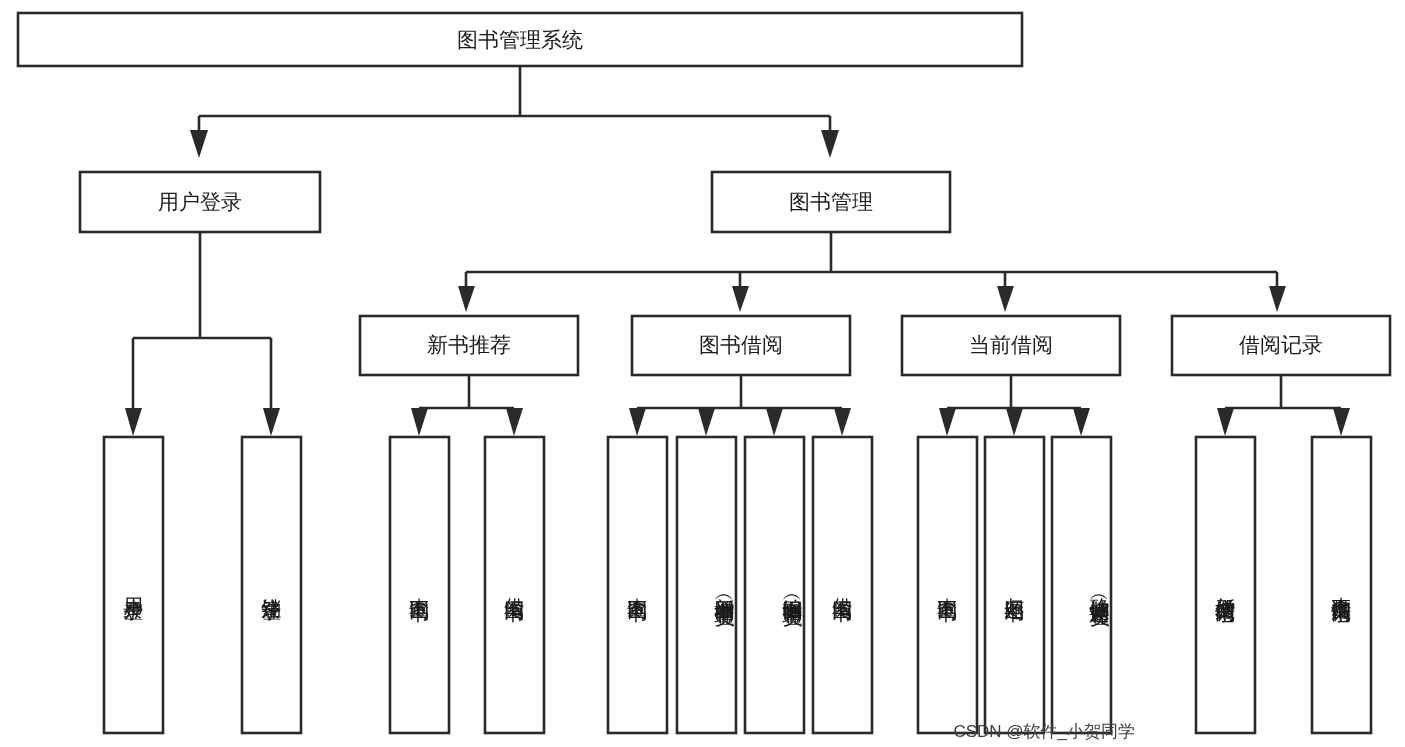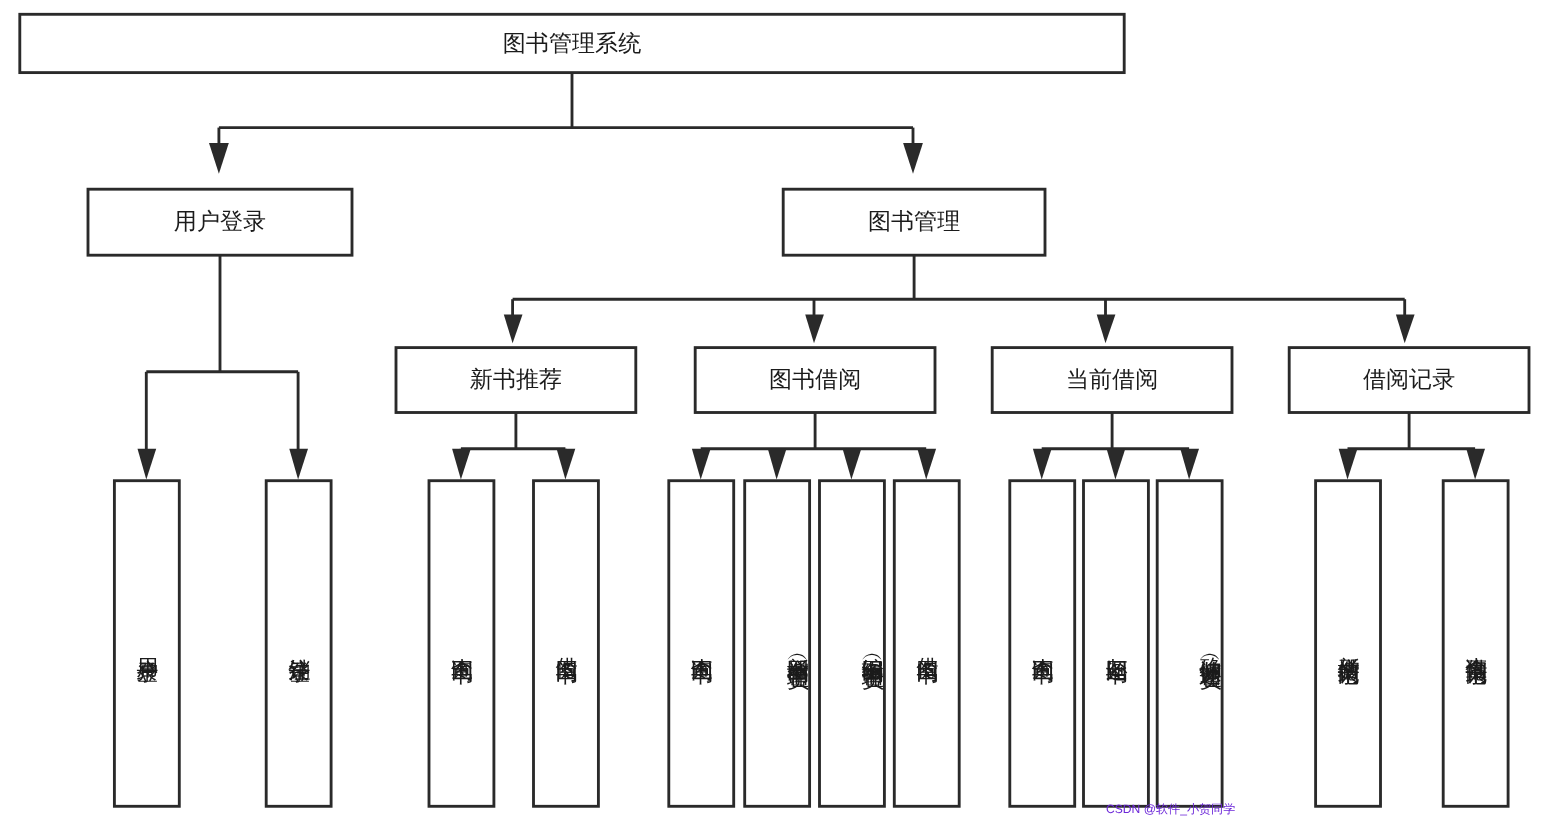--- a/index.html
+++ b/index.html
@@ -12,20 +12,21 @@
     height: 747px;
     font-family: "Liberation Sans", "DejaVu Sans", sans-serif;
     overflow: hidden;
     position: relative;
   }
   #diagram-root {
     position: relative;
     width: 1131px;
     height: 747px;
     background: #ffffff;
+    padding-left: 12px;
   }
   svg#flow {
     position: absolute;
     left: 0;
     top: 0;
     width: 1405px;
     height: 747px;
     display: block;
   }
   .node-rect {
@@ -73,22 +74,22 @@
     text-align: center;
     white-space: nowrap;
     pointer-events: none;
     user-select: none;
   }
   .watermark {
     position: absolute;
     right: 8px;
     bottom: 4px;
     font-family: "Liberation Sans", "DejaVu Sans", sans-serif;
-    font-size: 11px;
-    color: #6d28d9;
+    font-size: 17px;
+    color: #404040;
     white-space: nowrap;
     user-select: none;
   }
 </style>
 </head>
 <body>
 
 <div id="diagram-root">
 
   <svg id="flow" viewBox="0 0 1405 747" xmlns="http://www.w3.org/2000/svg">

